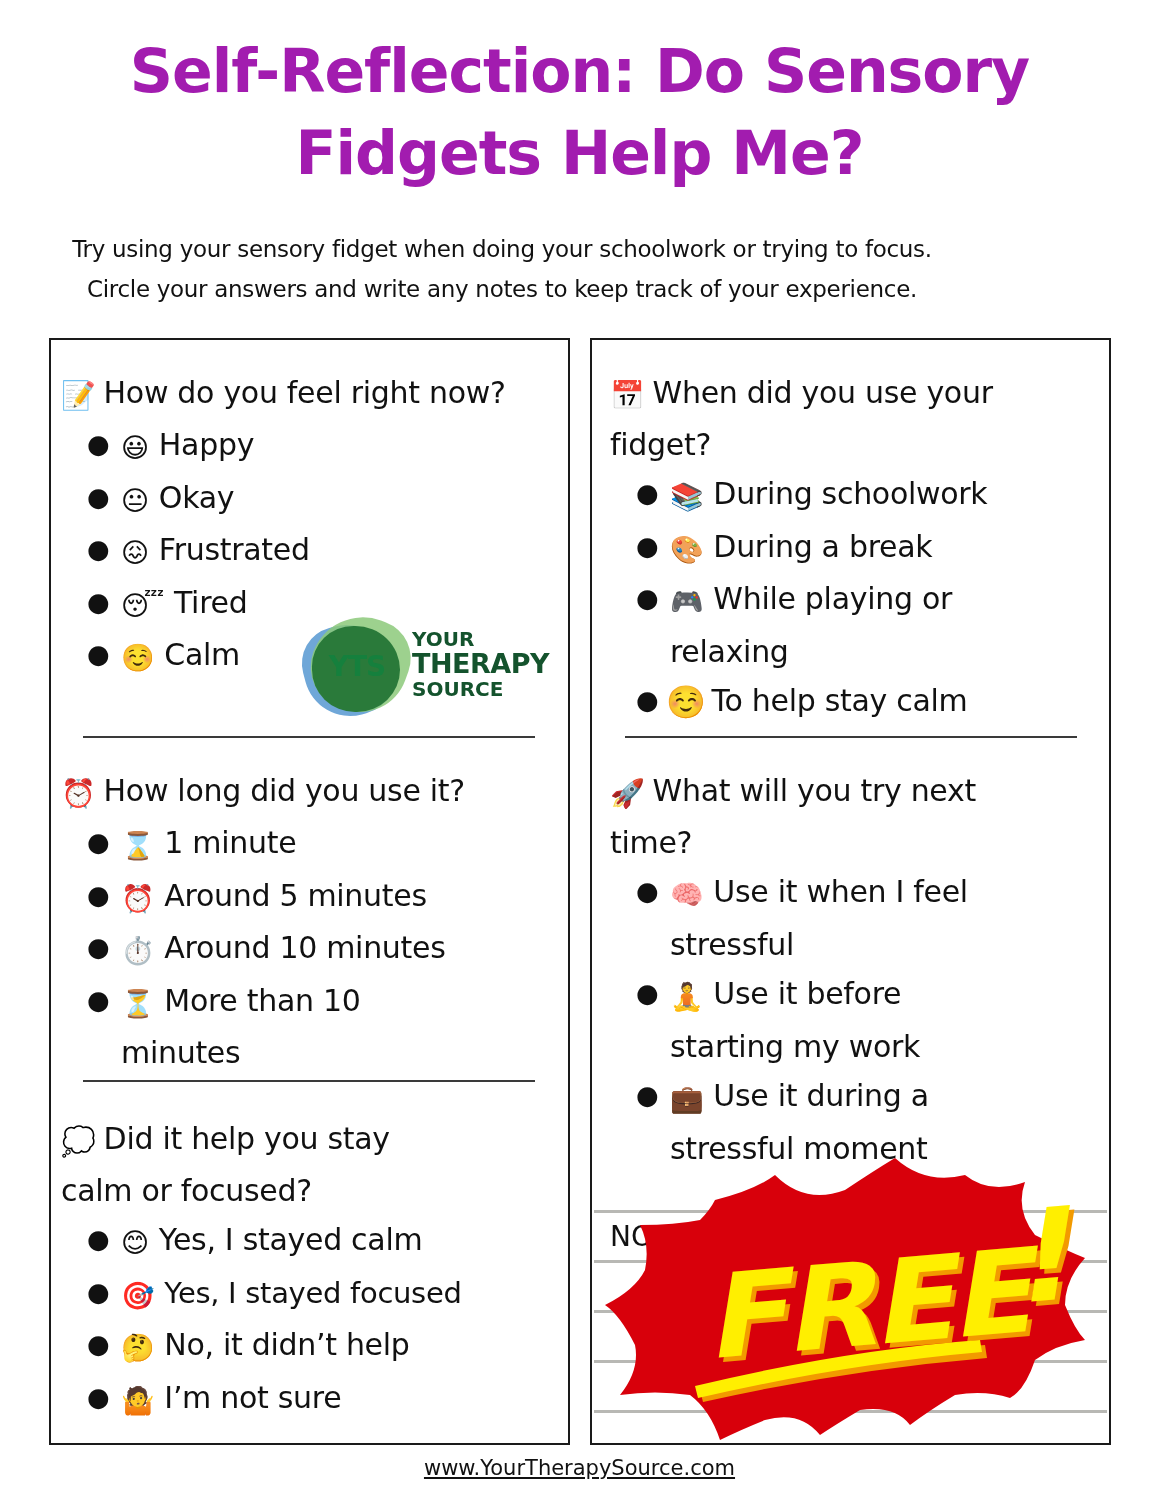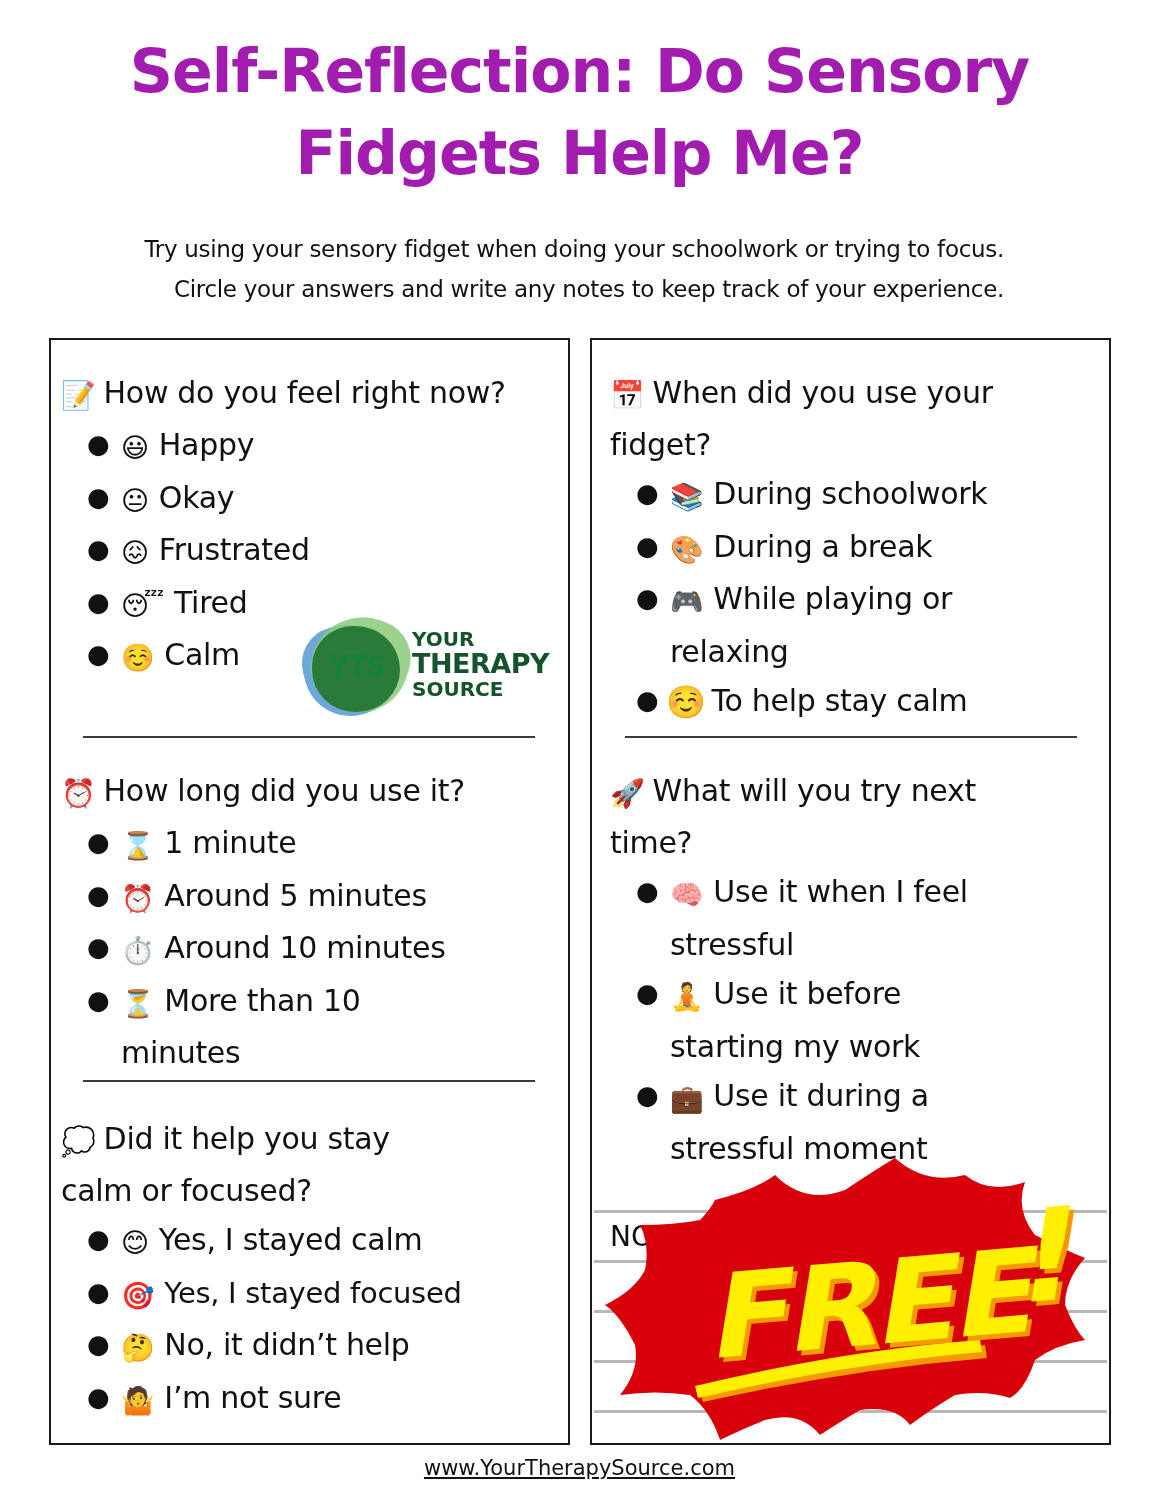--- a/index.html
+++ b/index.html
@@ -6,21 +6,21 @@
   html, body { width: 1159px; height: 1500px; background: #ffffff; overflow: hidden; }
   body { position: relative; font-family: "DejaVu Sans", sans-serif; color: #111; }
 
   .title {
     position: absolute; left: 0; top: 30px; width: 1159px;
     text-align: center; font-family: "DejaVu Sans", sans-serif; font-weight: bold;
     font-size: 60px; line-height: 82px; letter-spacing: -1px; color: #a21caf;
   }
   .subtitle {
     position: absolute; left: 0; top: 229px; width: 1004px;
-    text-align: right; font-size: 23px; line-height: 40px; color: #111;
+    text-align: center; font-size: 23px; line-height: 40px; color: #111;
     letter-spacing: -0.3px;
   }
 
   .panel {
     position: absolute; border: 2px solid #1a1a1a; background: #fff;
   }
   .panel.left { left: 49px; top: 338px; width: 521px; height: 1107px; }
   .panel.right { left: 590px; top: 338px; width: 521px; height: 1107px; }
 
   .section { position: absolute; left: 0; width: 100%; }

